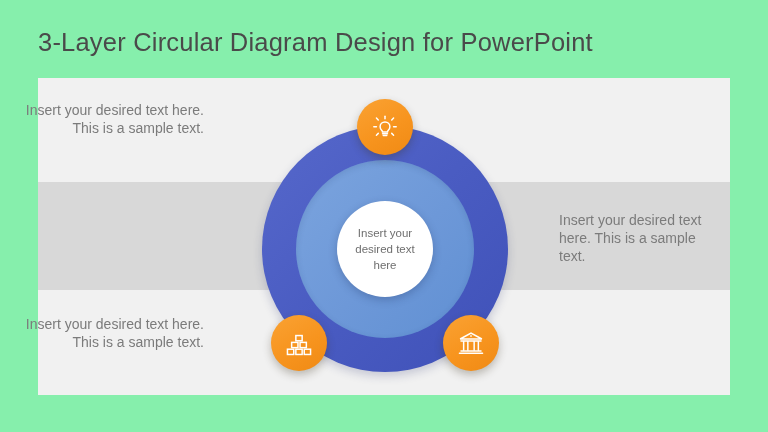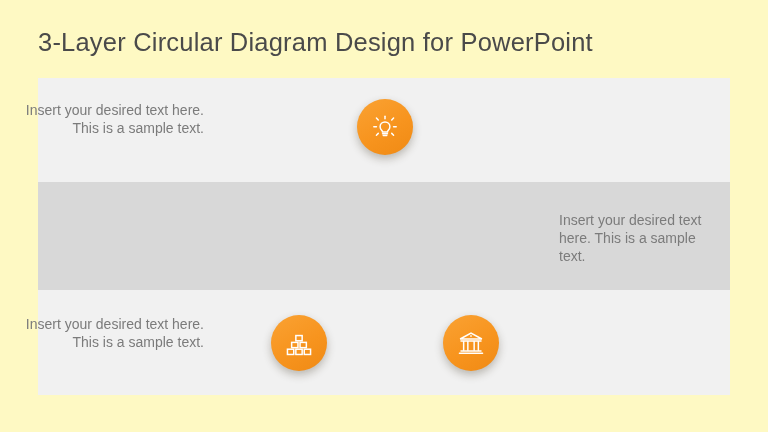--- a/index.html
+++ b/index.html
@@ -10,21 +10,21 @@
     width: 768px;
     height: 432px;
     background: #ffffff;
     font-family: "Liberation Sans", sans-serif;
     overflow: hidden;
   }
   .slide {
     position: relative;
     width: 768px;
     height: 432px;
-    background: #fef9c3;
+    background: #86efac;
   }
 
   
   .slide-title {
     position: absolute;
     left: 38px;
     top: 28px;
     font-size: 25.5px;
     font-weight: 400;
     color: #4a4a4a;
@@ -158,20 +158,29 @@
   <div class="band band-top"></div>
   <div class="band band-mid"></div>
   <div class="band band-bottom"></div>
 
   <div class="side-text text-top-left">Insert your desired text here. This is a sample text.</div>
 
   <div class="side-text text-bottom-left">Insert your desired text here. This is a sample text.</div>
 
   <div class="side-text text-right">Insert your desired text here. This is a sample text.</div>
 
+  <div class="diagram">
+
+    <div class="ring-outer"></div>
+    <div class="ring-middle"></div>
+
+    <div class="ring-center">
+      <div class="center-label">Insert your desired text here</div>
+    </div>
+  </div>
 
   <div class="node node-top">
     <span>
       <svg width="28" height="28" viewBox="0 0 32 32" fill="none" stroke="#ffffff" stroke-width="1.7" stroke-linecap="round">
         <path d="M16 10.2c-3.1 0-5.6 2.4-5.6 5.4 0 2 1.1 3.4 2 4.4.5.6.8 1 .8 1.7h5.6c0-.7.3-1.1.8-1.7.9-1 2-2.4 2-4.4 0-3-2.5-5.4-5.6-5.4z"></path>
         <line x1="13.2" y1="23.6" x2="18.8" y2="23.6"></line>
         <line x1="14" y1="25.6" x2="18" y2="25.6"></line>
         <line x1="16" y1="3.6" x2="16" y2="6.6"></line>
         <line x1="6.2" y1="15.6" x2="3.2" y2="15.6"></line>
         <line x1="28.8" y1="15.6" x2="25.8" y2="15.6"></line>

